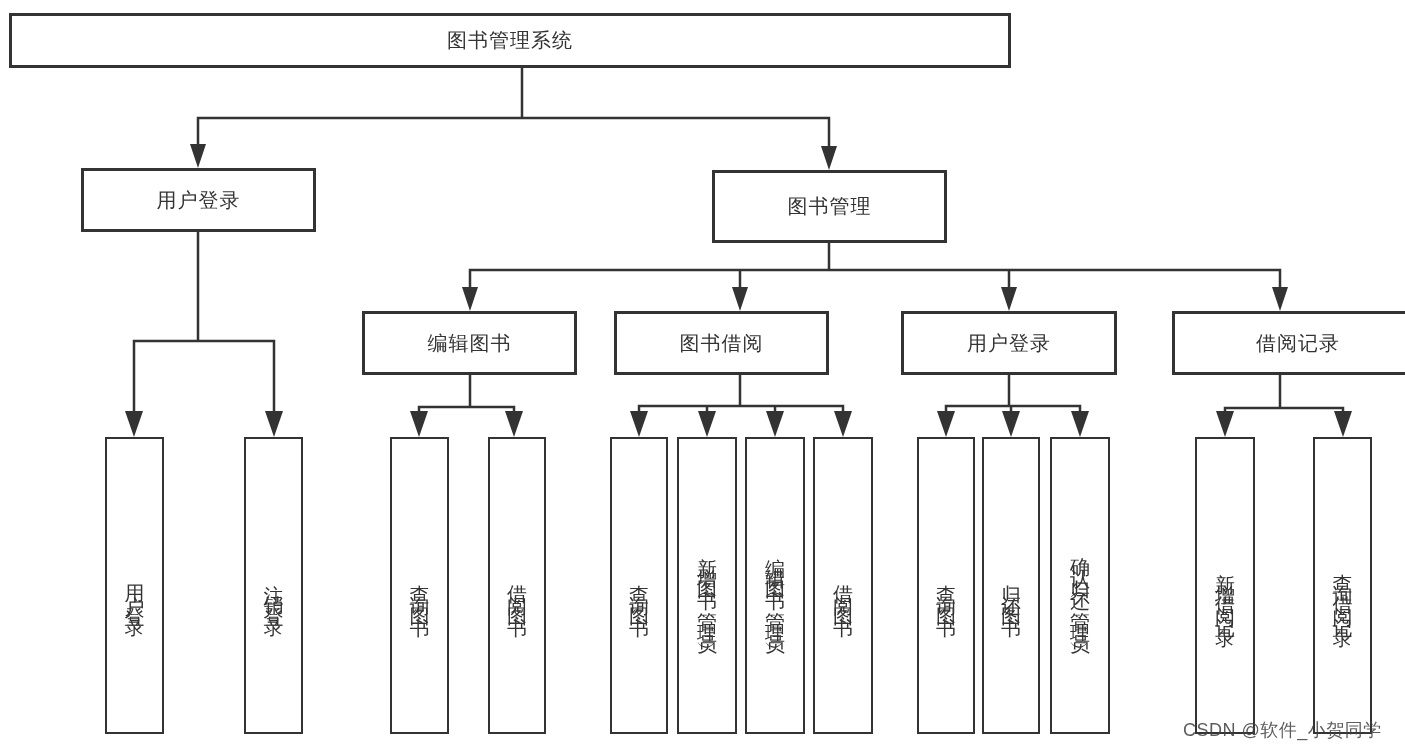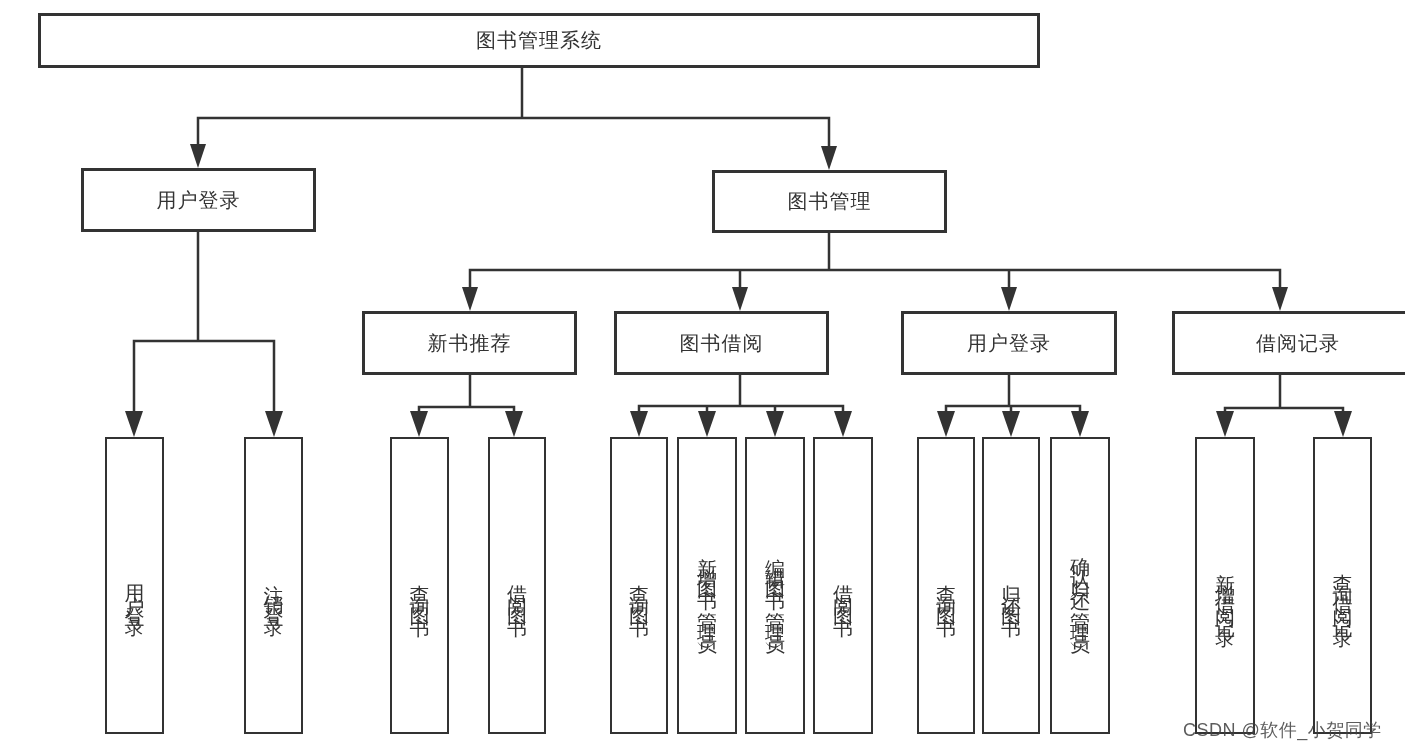--- a/index.html
+++ b/index.html
@@ -85,26 +85,26 @@
       <path d="M775 437 l-9 -26 h18 z"></path>
       <path d="M843 437 l-9 -26 h18 z"></path>
       <path d="M946 437 l-9 -26 h18 z"></path>
       <path d="M1011 437 l-9 -26 h18 z"></path>
       <path d="M1080 437 l-9 -26 h18 z"></path>
       <path d="M1225 437 l-9 -26 h18 z"></path>
       <path d="M1343 437 l-9 -26 h18 z"></path>
     </g>
   </svg>
 
-  <div class="node" style="left:38px; top:13px; width:1002px; height:55px;">图书管理系统</div>
+  <div class="node" style="left:9px; top:13px; width:1002px; height:55px;">图书管理系统</div>
 
   <div class="node" style="left:81px; top:168px; width:235px; height:64px;">用户登录</div>
-  <div class="node" style="left:712px; top:170px; width:235px; height:63px;text-align:center;">图书管理</div>
+  <div class="node" style="left:712px; top:170px; width:235px; height:73px;text-align:center;">图书管理</div>
 
-  <div class="node" style="left:362px; top:311px; width:215px; height:64px;">新书推荐</div>
+  <div class="node" style="left:362px; top:311px; width:215px; height:64px;">编辑图书</div>
   <div class="node" style="left:614px; top:311px; width:215px; height:64px;">图书借阅</div>
   <div class="node" style="left:901px; top:311px; width:216px; height:64px;">用户登录</div>
   <div class="node" style="left:1172px; top:311px; width:252px; height:64px;">借阅记录</div>
 
   <div class="node leaf" style="left:105px; top:437px; width:59px; height:297px;">
     <span>用户登录</span>
   </div>
   <div class="node leaf" style="left:244px; top:437px; width:59px; height:297px;">
     <span>注销登录</span>
   </div>

